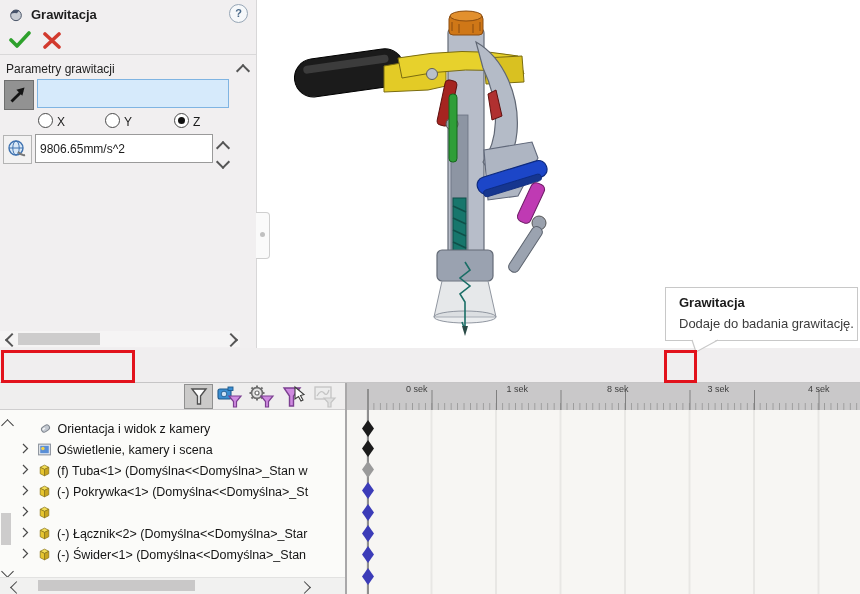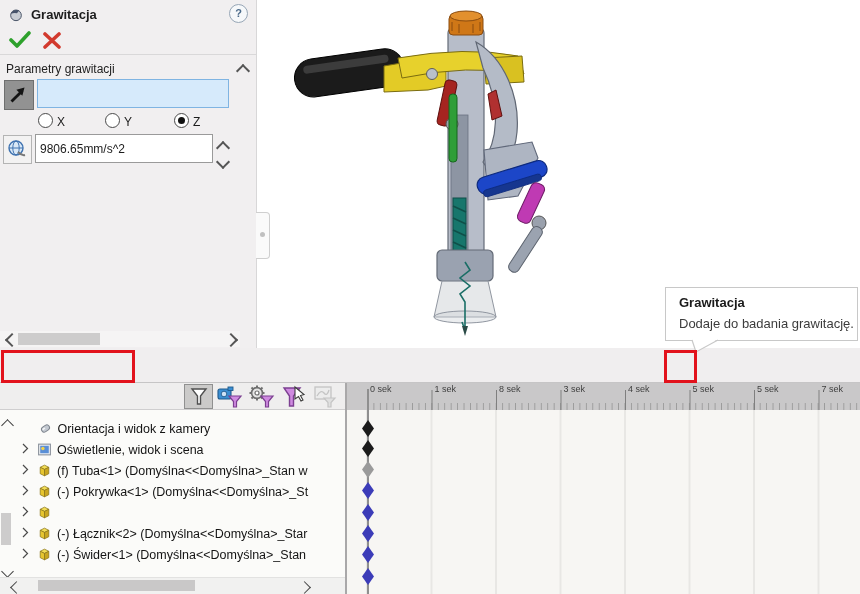--- a/index.html
+++ b/index.html
@@ -49,21 +49,21 @@
   .mm{left:0;top:383px;width:860px;height:211px;background:#fbfbf9;}
   .filterbar{left:0;top:0;width:345px;height:27px;background:#efeeee;border-bottom:1px solid #cfcecf;box-sizing:border-box;}
   .fl-btn{top:1px;width:29px;height:25px;}
   .splitter{left:345px;top:0;width:2px;height:211px;background:#a9a8a9;}
   .ruler{left:347px;top:0;width:513px;height:27px;background:#c9c8c9;}
   .ruler .ticks{position:absolute;left:20px;top:0;right:0;bottom:0;
     background-image:linear-gradient(90deg,#7f7f7f 1px,transparent 1px),linear-gradient(90deg,#9b9b9b 1px,transparent 1px);
     background-size:64.5px 20px,6.45px 7px;background-repeat:repeat-x,repeat-x;background-position:left bottom,left bottom;}
   .ruler .labels{position:absolute;left:20px;top:1px;display:flex;}
   .ruler .labels span{display:inline-block;width:64.5px;padding-left:3px;box-sizing:border-box;
-    font-size:9px;color:#3f3f3f;}
+    font-size:9px;color:#3f3f3f;margin-left:36px;}
   .tl-body{left:347px;top:27px;width:513px;height:184px;background:#f7f6f3;
     background-image:linear-gradient(90deg,#e8e7e4 2px,transparent 2px);
     background-size:64.5px 100%;background-position:19px 0;}
   .cursor{left:367px;top:6px;width:2px;height:205px;background:#8f8f8f;}
   .key{width:12px;height:17px;left:362px;clip-path:polygon(50% 0,100% 50%,50% 100%,0 50%);}
   
   .tree-rows{left:14px;top:36px;width:331px;}
   .trow{position:relative;height:21px;line-height:21px;white-space:nowrap;overflow:hidden;font-size:12.5px;color:#141414;}
   .trow .exp{display:inline-block;width:12px;text-align:center;}
   .trow .ticon{display:inline-block;width:16px;vertical-align:-3px;}
@@ -320,21 +320,21 @@
         <span class="exp"><svg width="7" height="11" viewBox="0 0 7 11">
               <polyline points="1,1 5.5,5.5 1,10" fill="none" stroke="#4a4a4a" stroke-width="1.2"></polyline>
             </svg></span>
         <span class="ticon">
           <svg width="15" height="15" viewBox="0 0 14 14">
               <rect x="1.5" y="2" width="11" height="10" fill="#eef1f4" stroke="#8a919b" stroke-width="1"></rect>
               <rect x="3" y="3.5" width="8" height="7" fill="#5a8fd6"></rect>
               <circle cx="5.5" cy="6" r="1.6" fill="#f2d24a"></circle>
             </svg>
         </span>
-        <span>Oświetlenie, widok i scena</span>
+        <span>Oświetlenie, kamery i scena</span>
       </div>
       <div class="trow indent1">
         <span class="exp"><svg width="7" height="11" viewBox="0 0 7 11">
               <polyline points="1,1 5.5,5.5 1,10" fill="none" stroke="#4a4a4a" stroke-width="1.2"></polyline>
             </svg></span>
         <span class="ticon">
           <svg width="15" height="15" viewBox="0 0 14 14">
               <polygon points="3,4 7,2 11,4 7,6" fill="#f2dd55" stroke="#8a751a" stroke-width="0.7"></polygon>
               <polygon points="3,4 7,6 7,12 3,10" fill="#e6c52f" stroke="#8a751a" stroke-width="0.7"></polygon>
               <polygon points="11,4 7,6 7,12 11,10" fill="#c8a51e" stroke="#8a751a" stroke-width="0.7"></polygon>

